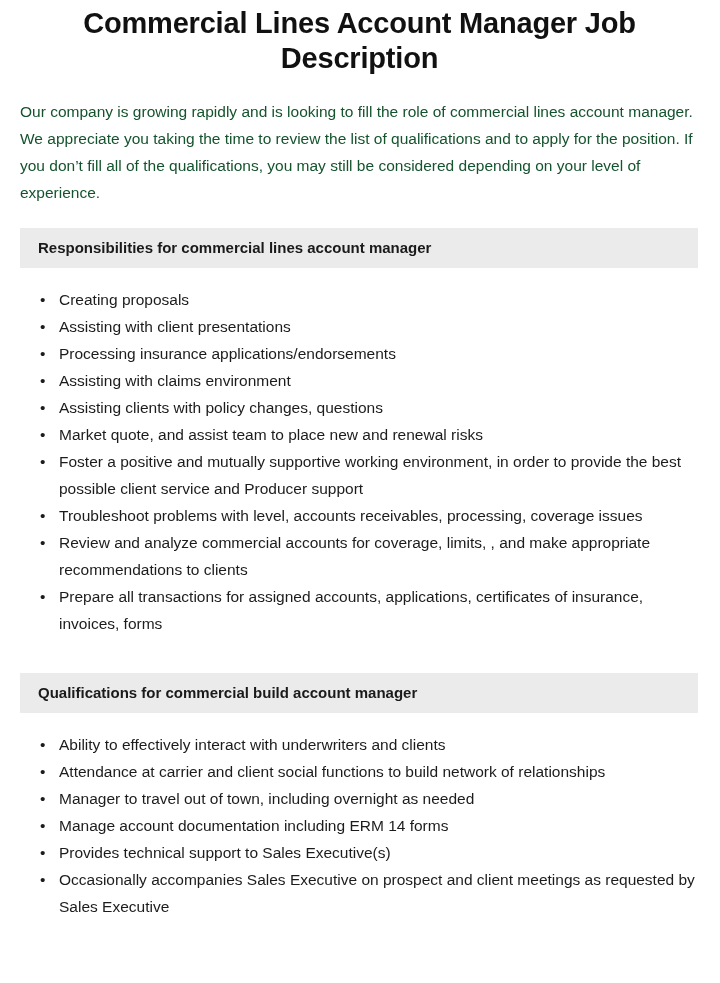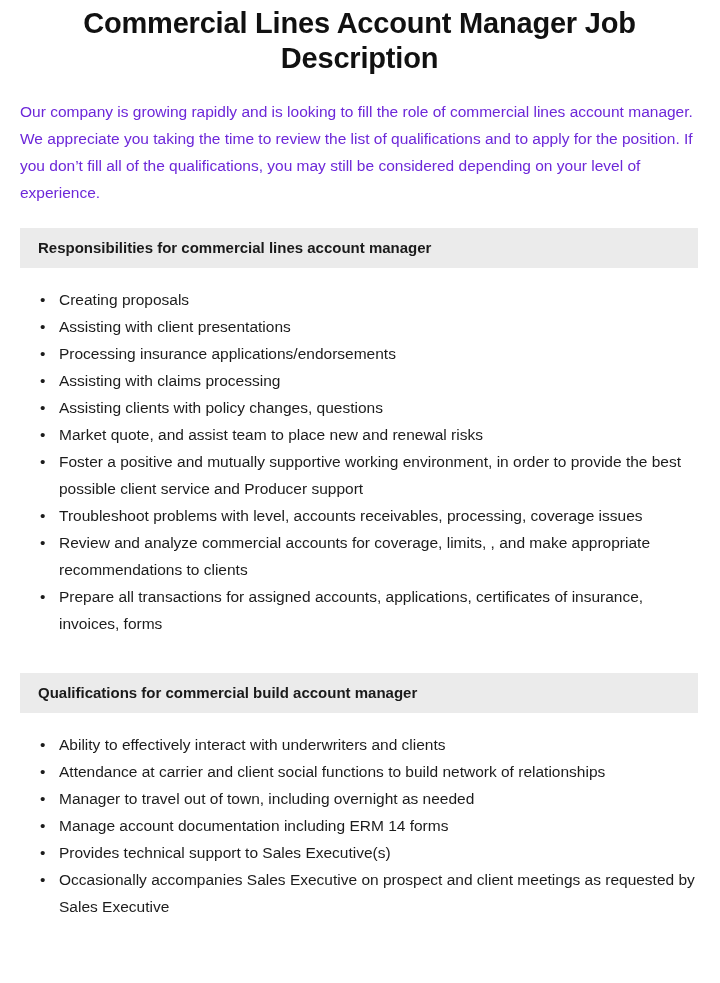--- a/index.html
+++ b/index.html
@@ -35,21 +35,21 @@
     letter-spacing: -0.2px;
     color: #111111;
   }
 
   
   .intro {
     margin: 0;
     padding: 22px 22px 0 20px;
     font-size: 15.5px;
     line-height: 27px;
-    color: #6d28d9;
+    color: #14532d;
   }
 
   
   .section-bar {
     margin: 22px 22px 0 20px;
     background: #ebebeb;
     height: 40px;
     display: flex;
     align-items: center;
     padding: 2px 18px;
@@ -98,21 +98,21 @@
 
   <p class="intro">Our company is growing rapidly and is looking to fill the role of commercial lines account manager. We appreciate you taking the time to review the list of qualifications and to apply for the position. If you don’t fill all of the qualifications, you may still be considered depending on your level of experience.</p>
 
   <div class="section-bar">
     <span class="section-bar-text">Responsibilities for commercial lines account manager</span>
   </div>
   <ul class="bullet-list" id="list-0">
       <li class="bullet-item"><span class="bullet-dot">•</span><span>Creating proposals</span></li>
       <li class="bullet-item"><span class="bullet-dot">•</span><span>Assisting with client presentations</span></li>
       <li class="bullet-item"><span class="bullet-dot">•</span><span>Processing insurance applications/endorsements</span></li>
-      <li class="bullet-item"><span class="bullet-dot">•</span><span>Assisting with claims processing</span></li>
+      <li class="bullet-item"><span class="bullet-dot">•</span><span>Assisting with claims environment</span></li>
       <li class="bullet-item"><span class="bullet-dot">•</span><span>Assisting clients with policy changes, questions</span></li>
       <li class="bullet-item"><span class="bullet-dot">•</span><span>Market quote, and assist team to place new and renewal risks</span></li>
       <li class="bullet-item"><span class="bullet-dot">•</span><span>Foster a positive and mutually supportive working environment, in order to provide the best possible client service and Producer support</span></li>
       <li class="bullet-item"><span class="bullet-dot">•</span><span>Troubleshoot problems with level, accounts receivables, processing, coverage issues</span></li>
       <li class="bullet-item"><span class="bullet-dot">•</span><span>Review and analyze commercial accounts for coverage, limits, , and make appropriate recommendations to clients</span></li>
       <li class="bullet-item"><span class="bullet-dot">•</span><span>Prepare all transactions for assigned accounts, applications, certificates of insurance, invoices, forms</span></li>
     </ul>
 
   <div class="spacer-after-list"></div>
 

